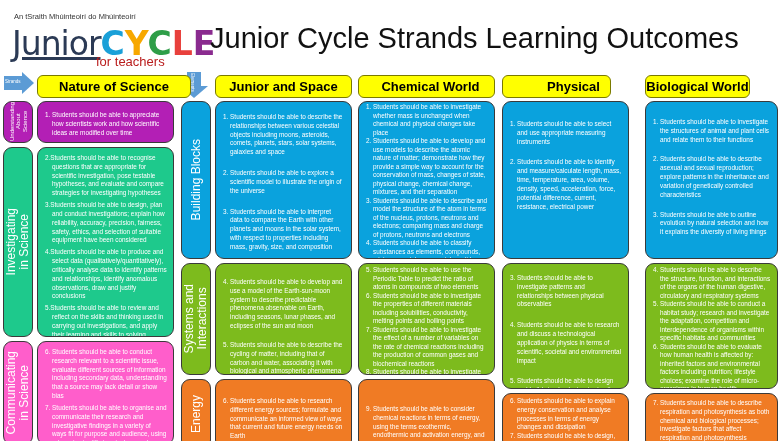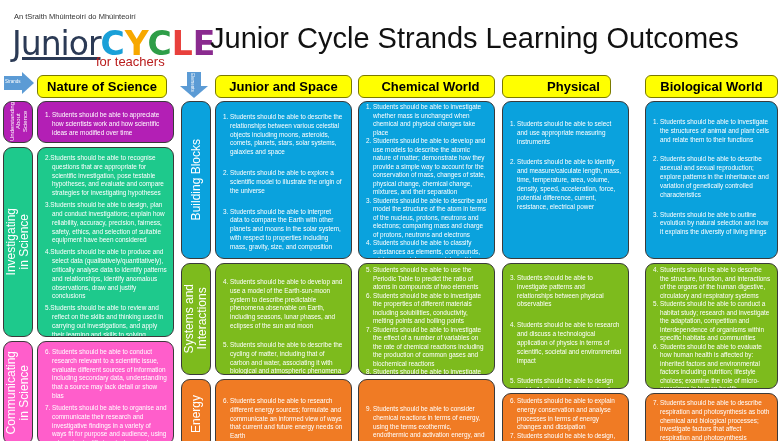--- a/index.html
+++ b/index.html
@@ -59,25 +59,25 @@
   <div class="shaft"></div>
     <div class="head"></div>
   <div class="lbl">Strands</div>
 </div>
 <div class="arrow-down">
   <div class="shaft"></div>
     <div class="head"></div>
   <div class="lbl">Elements</div>
 </div>
 
-<div class="strand-head" style="left:37px;width:130px;">Nature of Science</div>
+<div class="strand-head" style="left:37px;width:154px;">Nature of Science</div>
 <div class="strand-head" style="left:215px;width:137px;">Junior and Space</div>
 <div class="strand-head" style="left:358px;width:137px;padding-left:8px;">Chemical World</div>
 <div class="strand-head" style="left:502px;width:109px;padding-left:34px;">Physical World</div>
-<div class="strand-head" style="left:645px;width:133px;">Biological World</div>
+<div class="strand-head" style="left:645px;width:105px;">Biological World</div>
 
 <div class="box purple side-label" style="left:3px;top:101px;width:30px;height:42px;">
   <span style="font-size:6px;">Understanding
 About
 Science</span>
 </div>
 <div class="box purple" style="left:37px;top:101px;width:137px;height:42px;">
   <div class="content" style="padding-top:9px;">
     <p>1. Students should be able to appreciate how scientists work and how scientific ideas are modified over time</p>
   </div>

